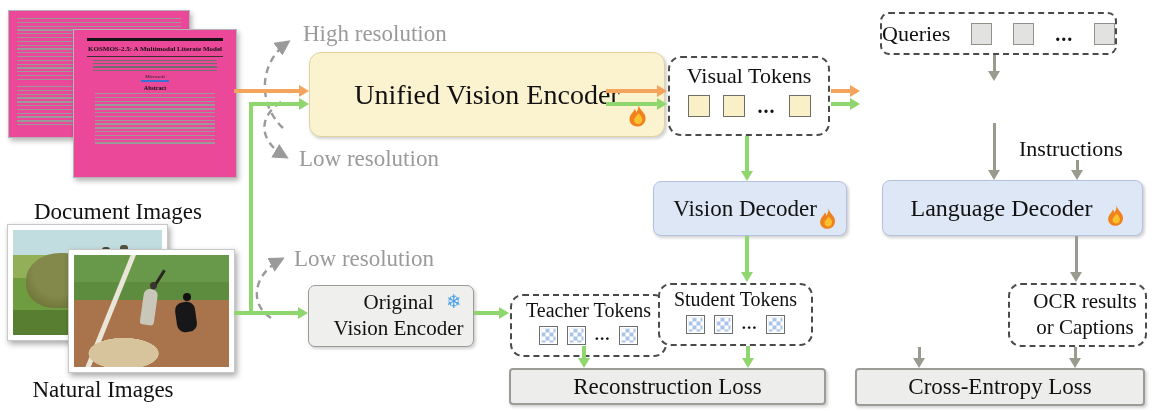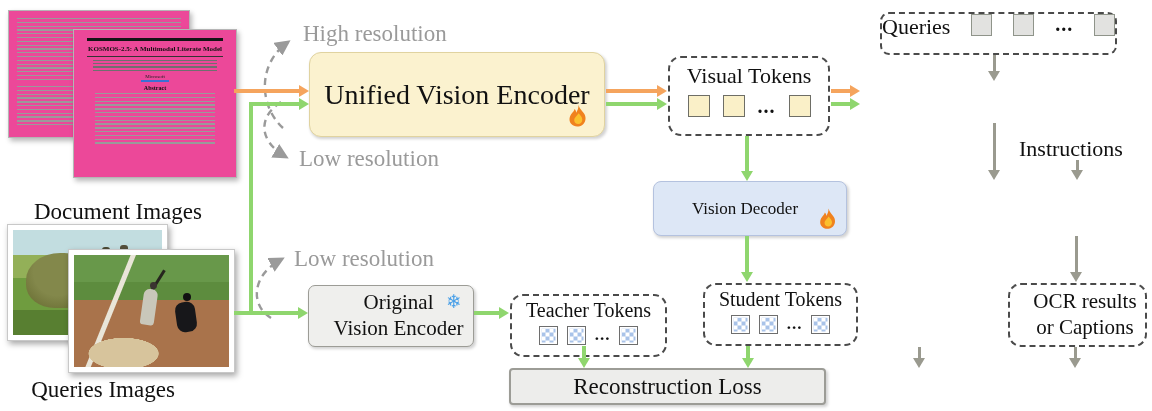--- a/index.html
+++ b/index.html
@@ -89,67 +89,73 @@
            radial-gradient(ellipse 58px 26px at 32% 88%,#D7C49C 0 60%,transparent 61%),
            linear-gradient(112deg,transparent 52px,#E9E5D8 53px 57px,transparent 58px),
            linear-gradient(180deg,#68984A 0 24%,#5D8C3E 24% 40%,transparent 40%);">
       <div style="position:absolute;left:52%;top:12%;width:3px;height:30px;background:#26261E;transform:rotate(32deg);"></div>
       <div style="position:absolute;left:44%;top:30%;width:14px;height:36px;background:#C9C7BA;border-radius:6px 6px 3px 3px;transform:rotate(8deg);"></div>
       <div style="position:absolute;left:49%;top:24%;width:7px;height:7px;background:#3A3330;border-radius:50%;"></div>
       <div style="position:absolute;left:66%;top:42%;width:20px;height:30px;background:#17171A;border-radius:8px;transform:rotate(-8deg);"></div>
       <div style="position:absolute;left:70%;top:34%;width:8px;height:8px;background:#111;border-radius:50%;"></div>
     </div>
   </div>
-  <div class="abs" style="left:0;top:377px;width:206px;text-align:center;font-size:23px;">Queries Images</div>
+  <div class="abs" style="left:0;top:377px;width:206px;text-align:center;font-size:23px;">Natural Images</div>
 
   <div class="abs gray-note" style="left:303px;top:21px;">High resolution</div>
   <div class="abs gray-note" style="left:299px;top:146px;">Low resolution</div>
   <div class="abs gray-note" style="left:294px;top:246px;">Low resolution</div>
   <div class="abs" style="left:1019px;top:136px;font-size:22px;">Instructions</div>
 
   <svg class="overlay" width="1152" height="411" viewBox="0 0 1152 411">
     <defs>
       <marker id="ga" viewBox="0 0 10 10" refX="8" refY="5" markerWidth="6.5" markerHeight="6.5" orient="auto">
         <path d="M0 0 L10 5 L0 10 z" fill="#9A9A9A"></path>
       </marker>
     </defs>
     <path d="M 283 128 C 259 106 257 64 288 42" fill="none" stroke="#9A9A9A" stroke-width="2.4" stroke-dasharray="7 5" marker-end="url(#ga)"></path>
     <path d="M 281 102 C 259 116 257 140 286 157" fill="none" stroke="#9A9A9A" stroke-width="2.4" stroke-dasharray="7 5" marker-end="url(#ga)"></path>
     <path d="M 271 318 C 251 306 250 276 282 259" fill="none" stroke="#9A9A9A" stroke-width="2.4" stroke-dasharray="7 5" marker-end="url(#ga)"></path>
   </svg>
 
-  <div class="abs solid cream" style="left:309px;top:52px;width:296px;height:85px;">
+  <div class="abs solid cream" style="left:309px;top:52px;width:356px;height:85px;">
     <span style="font-size:28px;">Unified Vision Encoder</span>
     <svg class="fire" viewBox="0 0 32 32" style="right:12px;bottom:6px;width:27px;height:27px;">
         <use href="#flame"></use>
       </svg>
   </div>
 
   <div class="abs dashedb" style="left:668px;top:56px;width:162px;height:80px;padding-top:5px;">
     <div style="font-size:22px;text-align:center;">Visual Tokens</div>
     <div class="tokrow" style="margin-top:6px;">
       <span class="tok"></span>
       <span class="tok"></span>
       <span class="dots">...</span>
       <span class="tok"></span>
     </div>
   </div>
 
-  <div class="abs dashedb" style="left:880px;top:12px;width:237px;height:43px;border-radius:9px;display:flex;justify-content:center;gap:21px;">
+  <div class="abs dashedb" style="left:880px;top:12px;width:237px;height:43px;border-radius:9px;display:flex;align-items:center;justify-content:center;gap:21px;">
     <span style="font-size:22px;">Queries</span>
     <span class="qtok"></span>
     <span class="qtok"></span>
     <span class="dots">...</span>
     <span class="qtok"></span>
   </div>
 
 
+  <div class="abs solid blue" style="left:882px;top:180px;width:261px;height:56px;">
+    <span style="font-size:24px;padding-right:22px;">Language Decoder</span>
+    <svg class="fire" viewBox="0 0 32 32" style="right:13px;bottom:6px;width:25px;height:25px;">
+        <use href="#flame"></use>
+      </svg>
+  </div>
 
   <div class="abs solid blue" style="left:653px;top:181px;width:194px;height:55px;">
-    <span style="font-size:17px;padding-right:10px;">Vision Decoder</span>
+    <span style="font-size:23px;padding-right:10px;">Vision Decoder</span>
     <svg class="fire" viewBox="0 0 32 32" style="right:5px;bottom:3px;width:25px;height:25px;">
         <use href="#flame"></use>
       </svg>
   </div>
 
   <div class="abs solid grayb" style="left:308px;top:285px;width:166px;height:62px;">
     <span class="ml" style="font-size:21px;">Original
 Vision Encoder</span>
     <span class="snow" style="right:11px;top:4px;font-size:19px;">❄</span>
   </div>
@@ -157,40 +163,43 @@
   <div class="abs dashedb" style="left:510px;top:294px;width:157px;height:63px;padding-top:3px;">
     <div style="font-size:20px;text-align:center;">Teacher Tokens</div>
     <div class="tokrow" style="margin-top:3px;gap:9px;">
       <span class="ctok"></span>
       <span class="ctok"></span>
       <span class="dots" style="font-size:17px;">...</span>
       <span class="ctok"></span>
     </div>
   </div>
 
-  <div class="abs dashedb" style="left:703px;top:283px;width:155px;height:63px;padding-top:3px;">
+  <div class="abs dashedb" style="left:658px;top:283px;width:155px;height:63px;padding-top:3px;">
     <div style="font-size:20px;text-align:center;">Student Tokens</div>
     <div class="tokrow" style="margin-top:3px;gap:9px;">
       <span class="ctok"></span>
       <span class="ctok"></span>
       <span class="dots" style="font-size:17px;">...</span>
       <span class="ctok"></span>
     </div>
   </div>
 
 
   <div class="abs solid lossb" style="left:509px;top:368px;width:317px;height:37px;">
     <span style="font-size:23px;">Reconstruction Loss</span>
   </div>
 
   <div class="abs dashedb" style="left:1008px;top:283px;width:139px;height:64px;display:flex;align-items:center;justify-content:center;">
     <span class="ml" style="font-size:21px;">OCR results
 or Captions</span>
   </div>
 
+  <div class="abs solid lossb" style="left:855px;top:368px;width:290px;height:38px;">
+    <span style="font-size:23px;">Cross-Entropy Loss</span>
+  </div>
 
   <div class="hl oc" style="left:234px;top:89px;width:67px;"></div>
   <div class="ah r oc" style="left:299px;top:85px;"></div>
   <div class="hl oc" style="left:606px;top:89px;width:52px;"></div>
   <div class="ah r oc" style="left:657px;top:85px;"></div>
   <div class="hl oc" style="left:831px;top:89px;width:20px;"></div>
   <div class="ah r oc" style="left:850px;top:85px;"></div>
 
   <div class="vl gc" style="left:249px;top:102px;height:213px;"></div>
   <div class="hl gc" style="left:249px;top:102px;width:51px;"></div>

